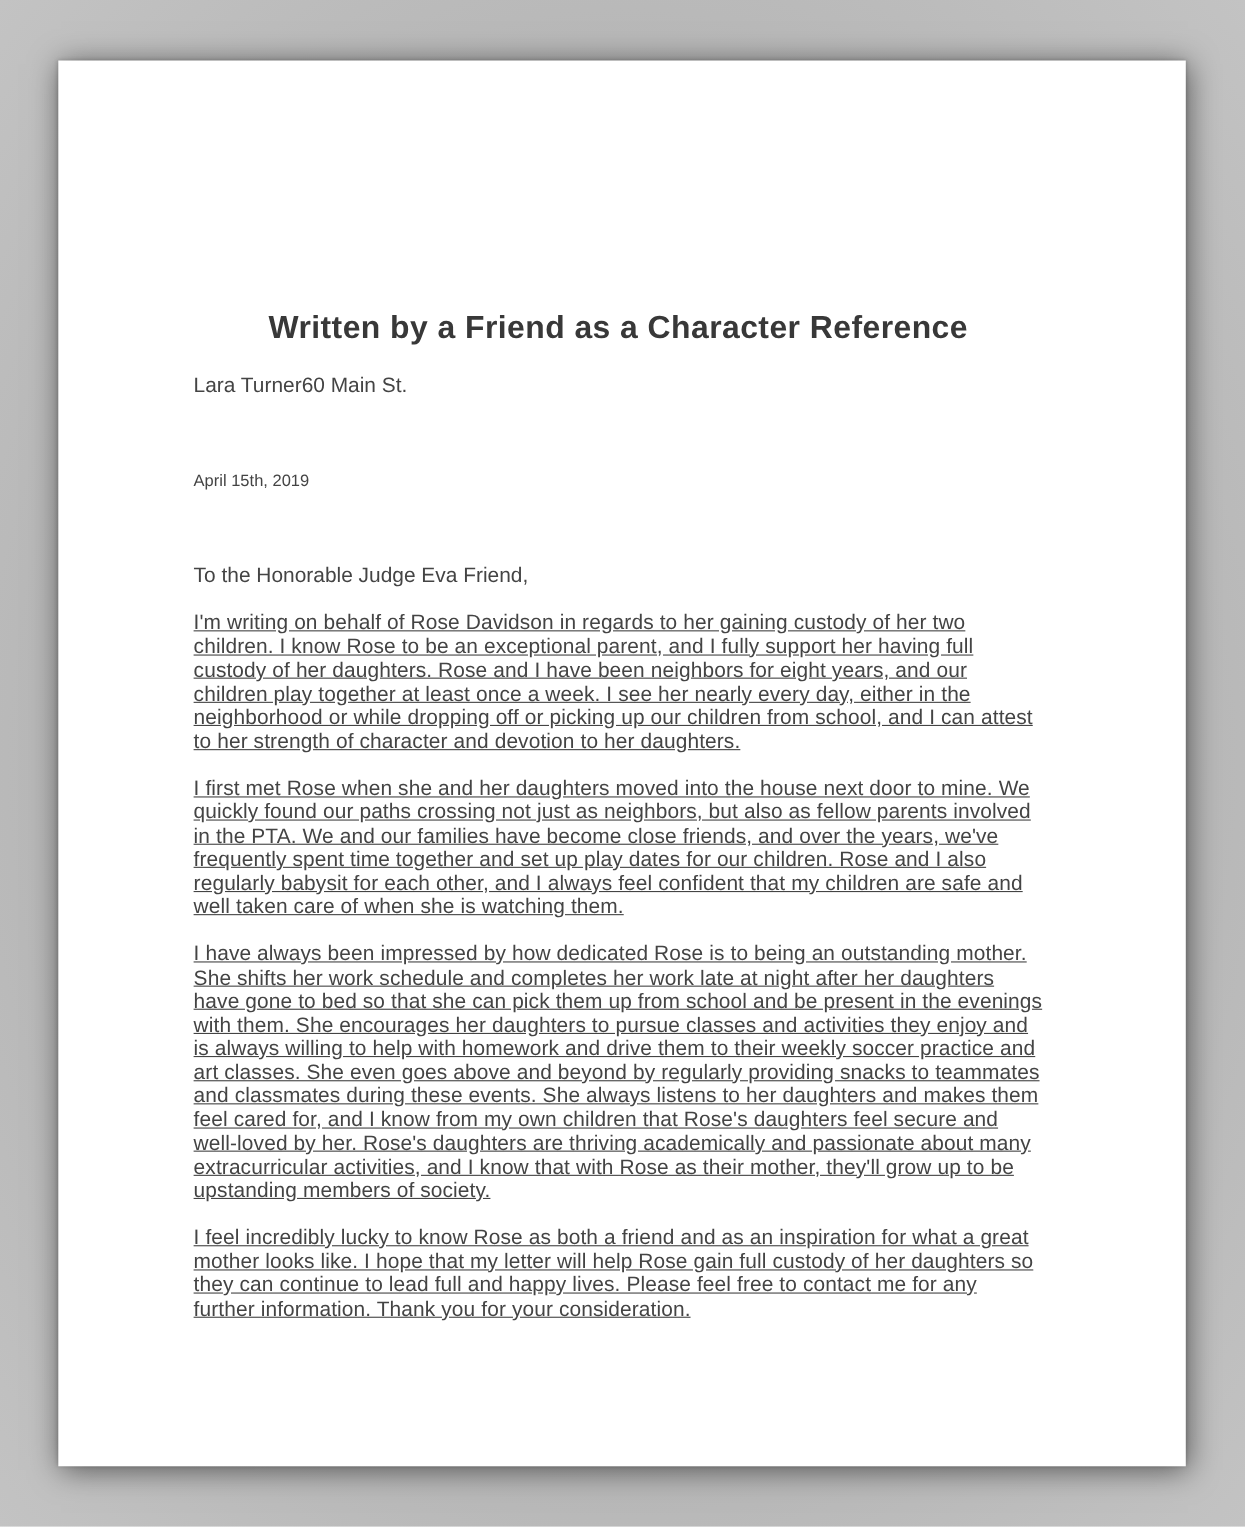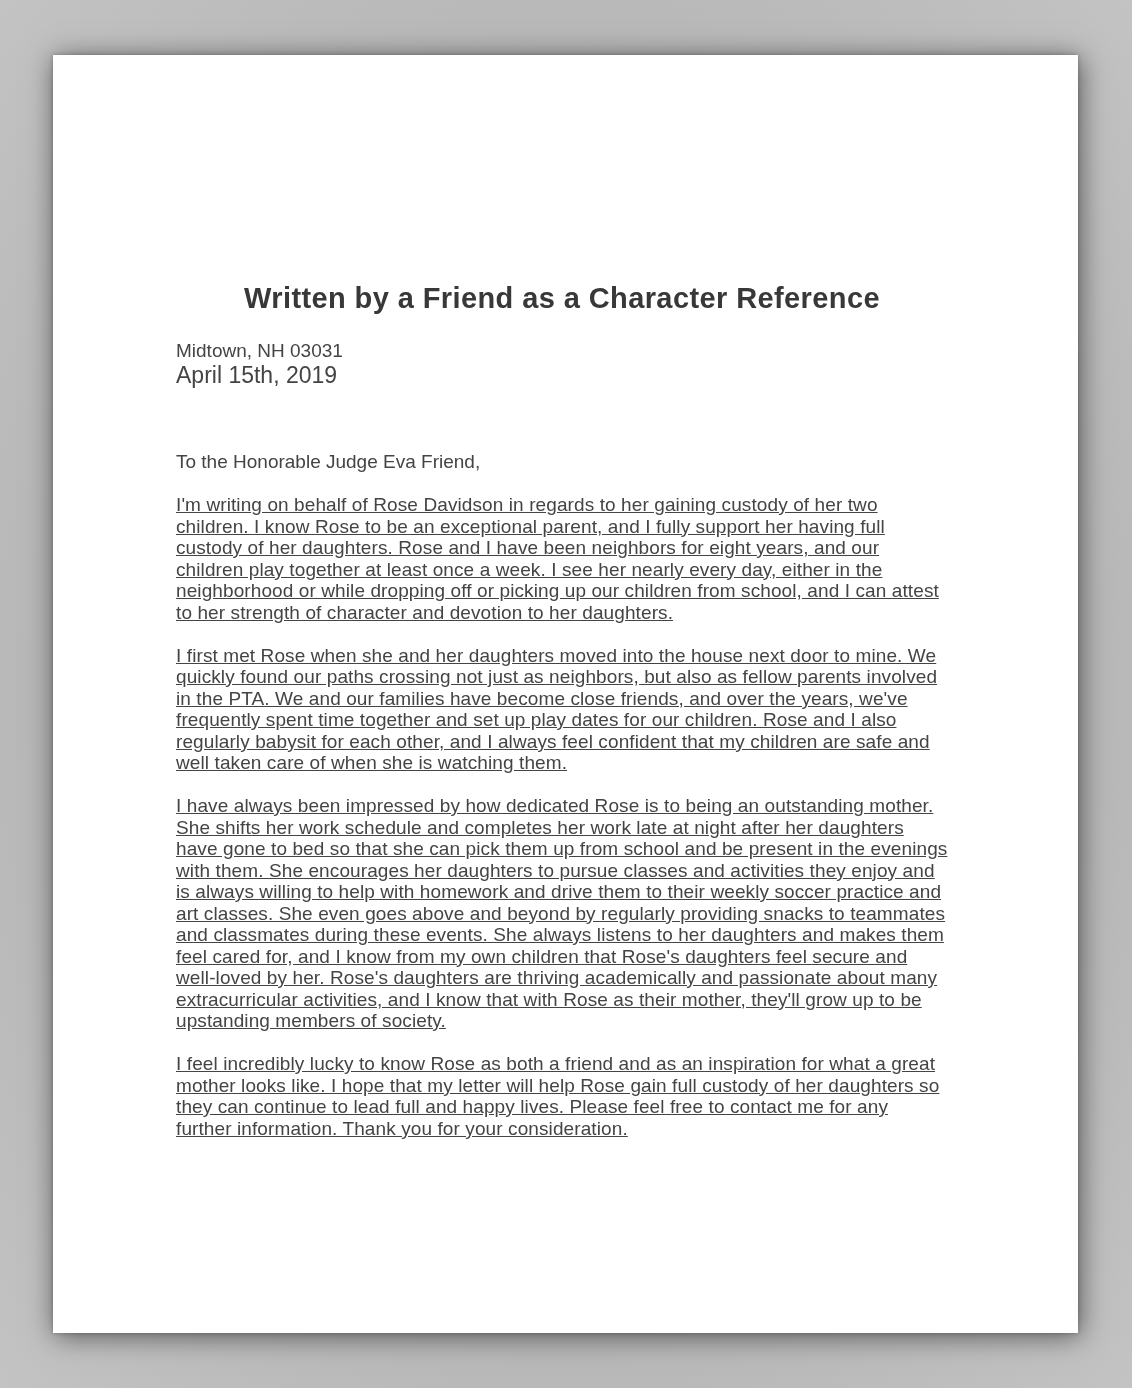--- a/index.html
+++ b/index.html
@@ -36,21 +36,22 @@
     text-align: center;
     color: #383838;
     letter-spacing: 0.4px;
   }
   .sender {
     margin-top: 22px;
     font-size: 19px;
     line-height: 25px;
   }
   .date {
-    font-size: 23px;
+    margin-top: 62px;
+    font-size: 15px;
     line-height: 25px;
   }
   .salutation {
     margin-top: 63px;
     font-size: 19px;
     line-height: 21.5px;
   }
   .body-para {
     margin: 21.5px 0 0 0;
     font-size: 19px;
@@ -60,21 +61,21 @@
   }
 </style>
 </head>
 <body>
 
 <div class="backdrop">
   <div class="paper" style="background: rgb(255, 255, 255); color: rgb(68, 68, 68);">
     <h1 class="title" style="color: rgb(56, 56, 56);">Written by a Friend as a Character Reference</h1>
 
     <div class="sender">
-      <div>Midtown, NH 03031</div>
+      <div>Lara Turner60 Main St.</div>
     </div>
 
     <div class="date">April 15th, 2019</div>
 
     <div class="salutation">To the Honorable Judge Eva Friend,</div>
 
     <p class="body-para">I'm writing on behalf of Rose Davidson in regards to her gaining custody of her two children. I know Rose to be an exceptional parent, and I fully support her having full custody of her daughters. Rose and I have been neighbors for eight years, and our children play together at least once a week. I see her nearly every day, either in the neighborhood or while dropping off or picking up our children from school, and I can attest to her strength of character and devotion to her daughters.</p>
 
     <p class="body-para">I first met Rose when she and her daughters moved into the house next door to mine. We quickly found our paths crossing not just as neighbors, but also as fellow parents involved in the PTA. We and our families have become close friends, and over the years, we've frequently spent time together and set up play dates for our children. Rose and I also regularly babysit for each other, and I always feel confident that my children are safe and well taken care of when she is watching them.</p>
 

